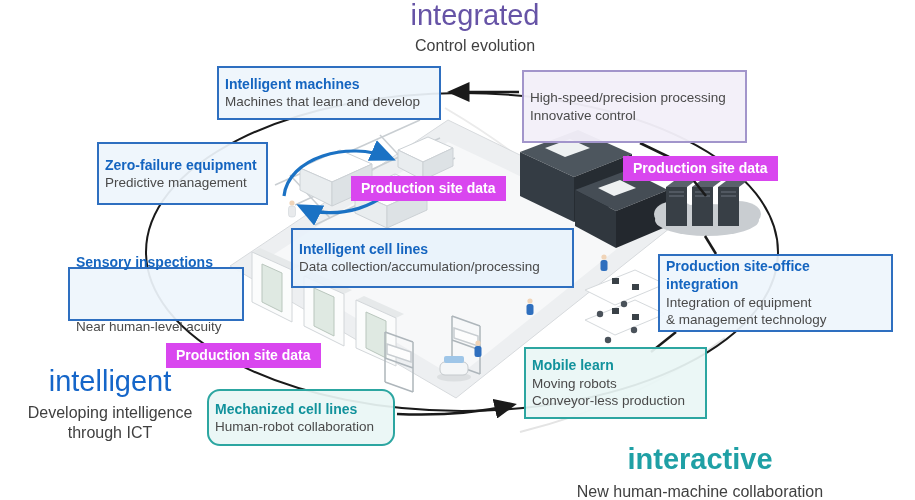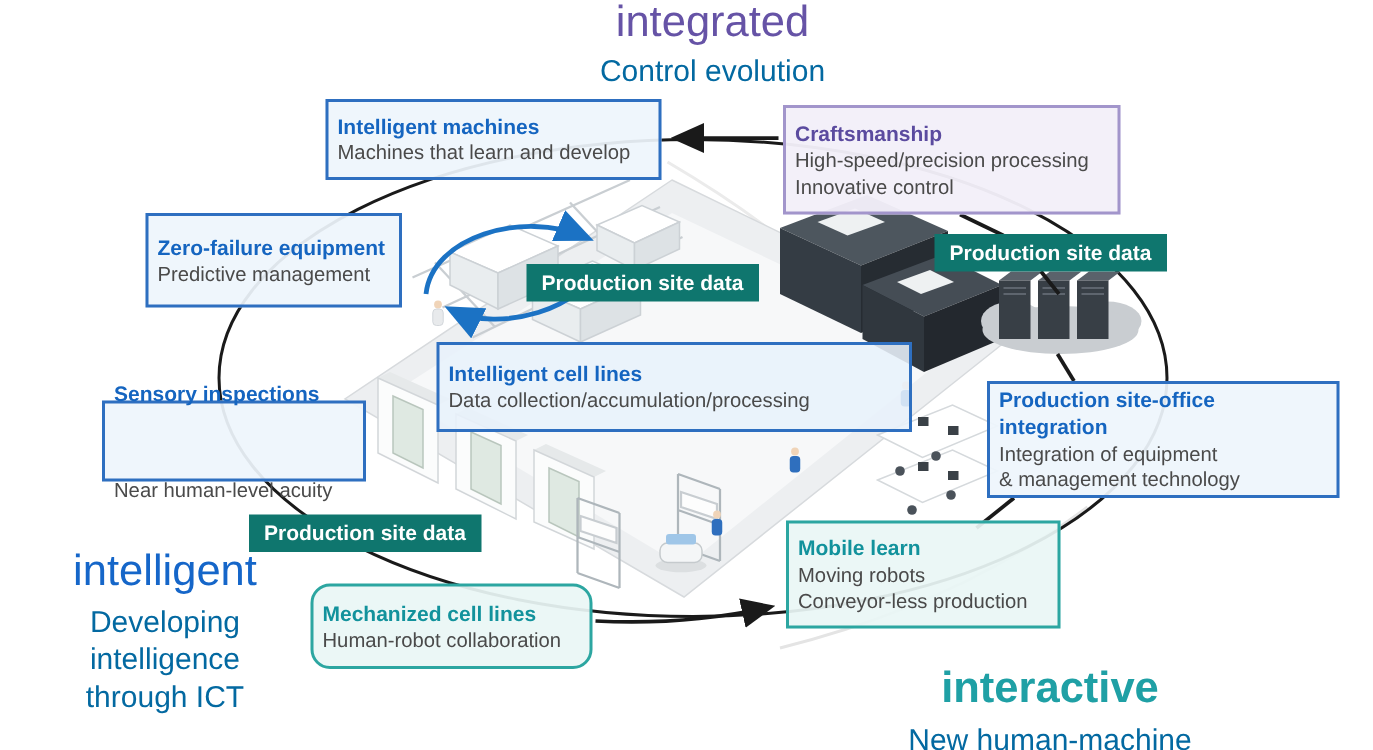--- a/index.html
+++ b/index.html
@@ -9,27 +9,27 @@
   .box{position:absolute;z-index:3;border:2px solid;box-sizing:border-box;
        display:flex;flex-direction:column;justify-content:center;padding:4px 6px;}
   .box-blue{border-color:#2e6fc0;background:rgba(238,245,252,0.93);}
   .box-blue .box-title{color:#1565c0;}
   .box-purple{border-color:#a295cb;background:rgba(242,239,249,0.96);}
   .box-purple .box-title{color:#5b4b9f;}
   .box-teal{border-color:#2ca6a1;background:rgba(233,246,245,0.93);}
   .box-teal .box-title{color:#12929c;}
   .box-title{font-weight:bold;font-size:14px;line-height:1.3;}
   .box-line{font-size:13.5px;color:#4a4a4a;line-height:1.3;}
-  .badge{position:absolute;z-index:4;background:#0f766e;color:#ffffff;font-weight:bold;
+  .badge{position:absolute;z-index:4;background:#d946ef;color:#ffffff;font-weight:bold;
          font-size:14px;line-height:1;padding:5px 10px 6px 10px;white-space:nowrap;}
   .big-title{position:absolute;z-index:5;font-size:29px;text-align:center;line-height:1.05;}
   .t-purple{color:#6653a6;}
   .t-blue{color:#1566c9;}
   .t-teal{color:#1fa0a5;}
-  .sub-title{position:absolute;z-index:5;font-size:20px;color:#0369a1;text-align:center;line-height:1.25;}
+  .sub-title{position:absolute;z-index:5;font-size:16px;color:#404040;text-align:center;line-height:1.25;}
 </style>
 </head>
 <body>
 
 <div class="stage">
 
   <svg class="layer-svg" width="915" height="500" viewBox="0 0 915 500">
     <defs>
       <marker id="ahBlack" markerWidth="9" markerHeight="8" refX="7" refY="4" orient="auto">
         <path d="M0,0 L9,4 L0,8 Z" fill="#1a1a1a"></path>
@@ -182,31 +182,30 @@
 
   <div class="big-title t-teal" style="left:590px;top:444px;width:220px;font-weight:bold;">interactive</div>
   <div class="sub-title" style="left:555px;top:482px;width:290px;">New human-machine collaboration</div>
 
   <div class="box box-blue" style="left:217px;top:66px;width:224px;height:54px;">
     <div class="box-title">Intelligent machines</div>
     <div class="box-line">Machines that learn and develop</div>
   </div>
 
   <div class="box box-purple" style="left:522px;top:70px;width:225px;height:73px;">
-    <div class="box-title">Craftsmanship</div>
     <div class="box-line">High-speed/precision processing</div>
     <div class="box-line">Innovative control</div>
   </div>
 
   <div class="box box-blue" style="left:97px;top:142px;width:171px;height:63px;">
     <div class="box-title">Zero-failure equipment</div>
     <div class="box-line">Predictive management</div>
   </div>
 
-  <div class="box box-blue" style="left:291px;top:228px;width:317px;height:60px;background:rgba(232,241,250,0.88);">
+  <div class="box box-blue" style="left:291px;top:228px;width:283px;height:60px;background:rgba(232,241,250,0.88);">
     <div class="box-title">Intelligent cell lines</div>
     <div class="box-line">Data collection/accumulation/processing</div>
   </div>
 
   <div class="box box-blue" style="left:68px;top:267px;width:176px;height:54px;gap:47px;">
     <div class="box-title">Sensory inspections</div>
     <div class="box-line">Near human-level acuity</div>
   </div>
 
   <div class="box box-blue" style="left:658px;top:254px;width:235px;height:78px;">

